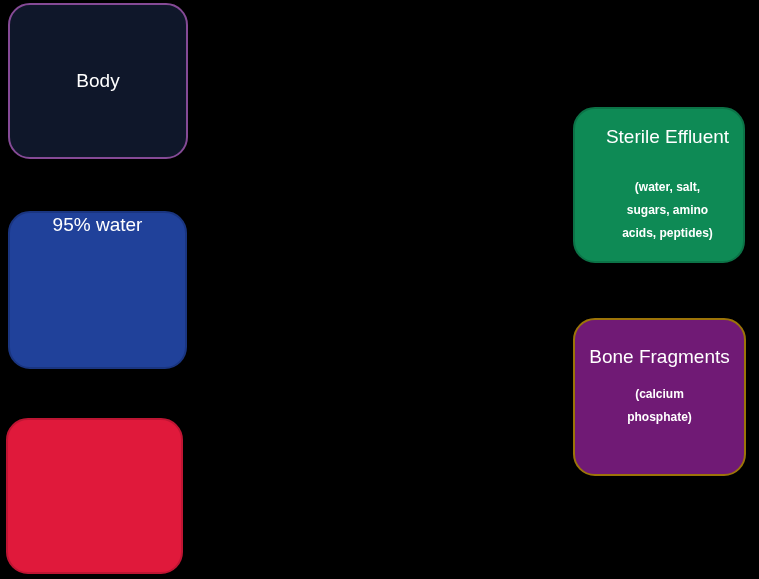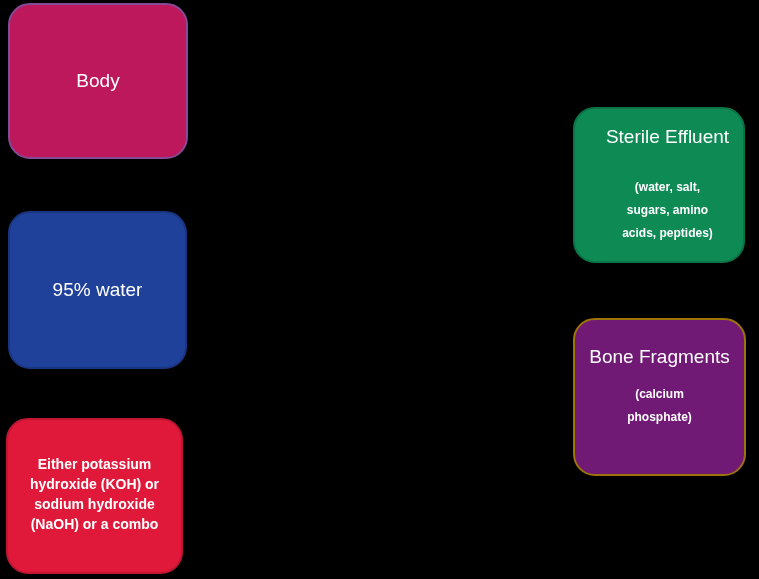--- a/index.html
+++ b/index.html
@@ -34,48 +34,44 @@
   }
   .box-subtitle {
     font-size: 12px;
     font-weight: 600;
     line-height: 23px;
     white-space: pre-line;
     width: 100%;
   }
   
   .box-body      { left: 8px;   top: 3px;   width: 180px; height: 156px; justify-content: center; }
-  .box-water     { left: 8px;   top: 211px; width: 179px; height: 158px; justify-content: center; }
+  .box-water     { left: 8px;   top: 211px; width: 179px; height: 158px; }
   .box-chemicals { left: 6px;   top: 418px; width: 177px; height: 156px; padding: 13px 6px 0 6px; }
   .box-effluent  { left: 573px; top: 107px; width: 172px; height: 156px; padding: 16px 6px 0 23px; }
   .box-bone      { left: 573px; top: 318px; width: 173px; height: 158px; padding: 25px 6px 0 6px; }
 
   .box-chemicals .box-title    { font-size: 18px; line-height: 22px; }
   .box-chemicals .box-subtitle { font-size: 14px; font-weight: 700; line-height: 20px; margin-top: 21px; }
   .box-effluent  .box-subtitle { margin-top: 27px; }
   .box-bone      .box-subtitle { margin-top: 14px; }
 </style>
 </head>
 <body>
 
 <div class="canvas">
 
-  <div class="box box-body" style="background-color: #be185d; border-color: rgb(133, 74, 150);">
+  <div class="box box-body" style="background-color: #0f172a; border-color: rgb(133, 74, 150);">
     <div class="box-title">Body</div>
   </div>
 
   <div class="box box-water" style="background-color: rgb(32, 65, 154); border-color: rgb(26, 53, 128);">
     <div class="box-title">95% water</div>
   </div>
 
   <div class="box box-chemicals" style="background-color: rgb(224, 25, 59); border-color: rgb(190, 21, 51);">
-    <div class="box-subtitle">Either potassium
-hydroxide (KOH) or
-sodium hydroxide
-(NaOH) or a combo</div>
   </div>
 
   <div class="box box-effluent" style="background-color: rgb(14, 138, 85); border-color: rgb(12, 115, 71);">
     <div class="box-title">Sterile Effluent</div>
     <div class="box-subtitle">(water, salt,
 sugars, amino
 acids, peptides)</div>
   </div>
 
   <div class="box box-bone" style="background-color: #701a75; border-color: rgb(156, 116, 9);">

